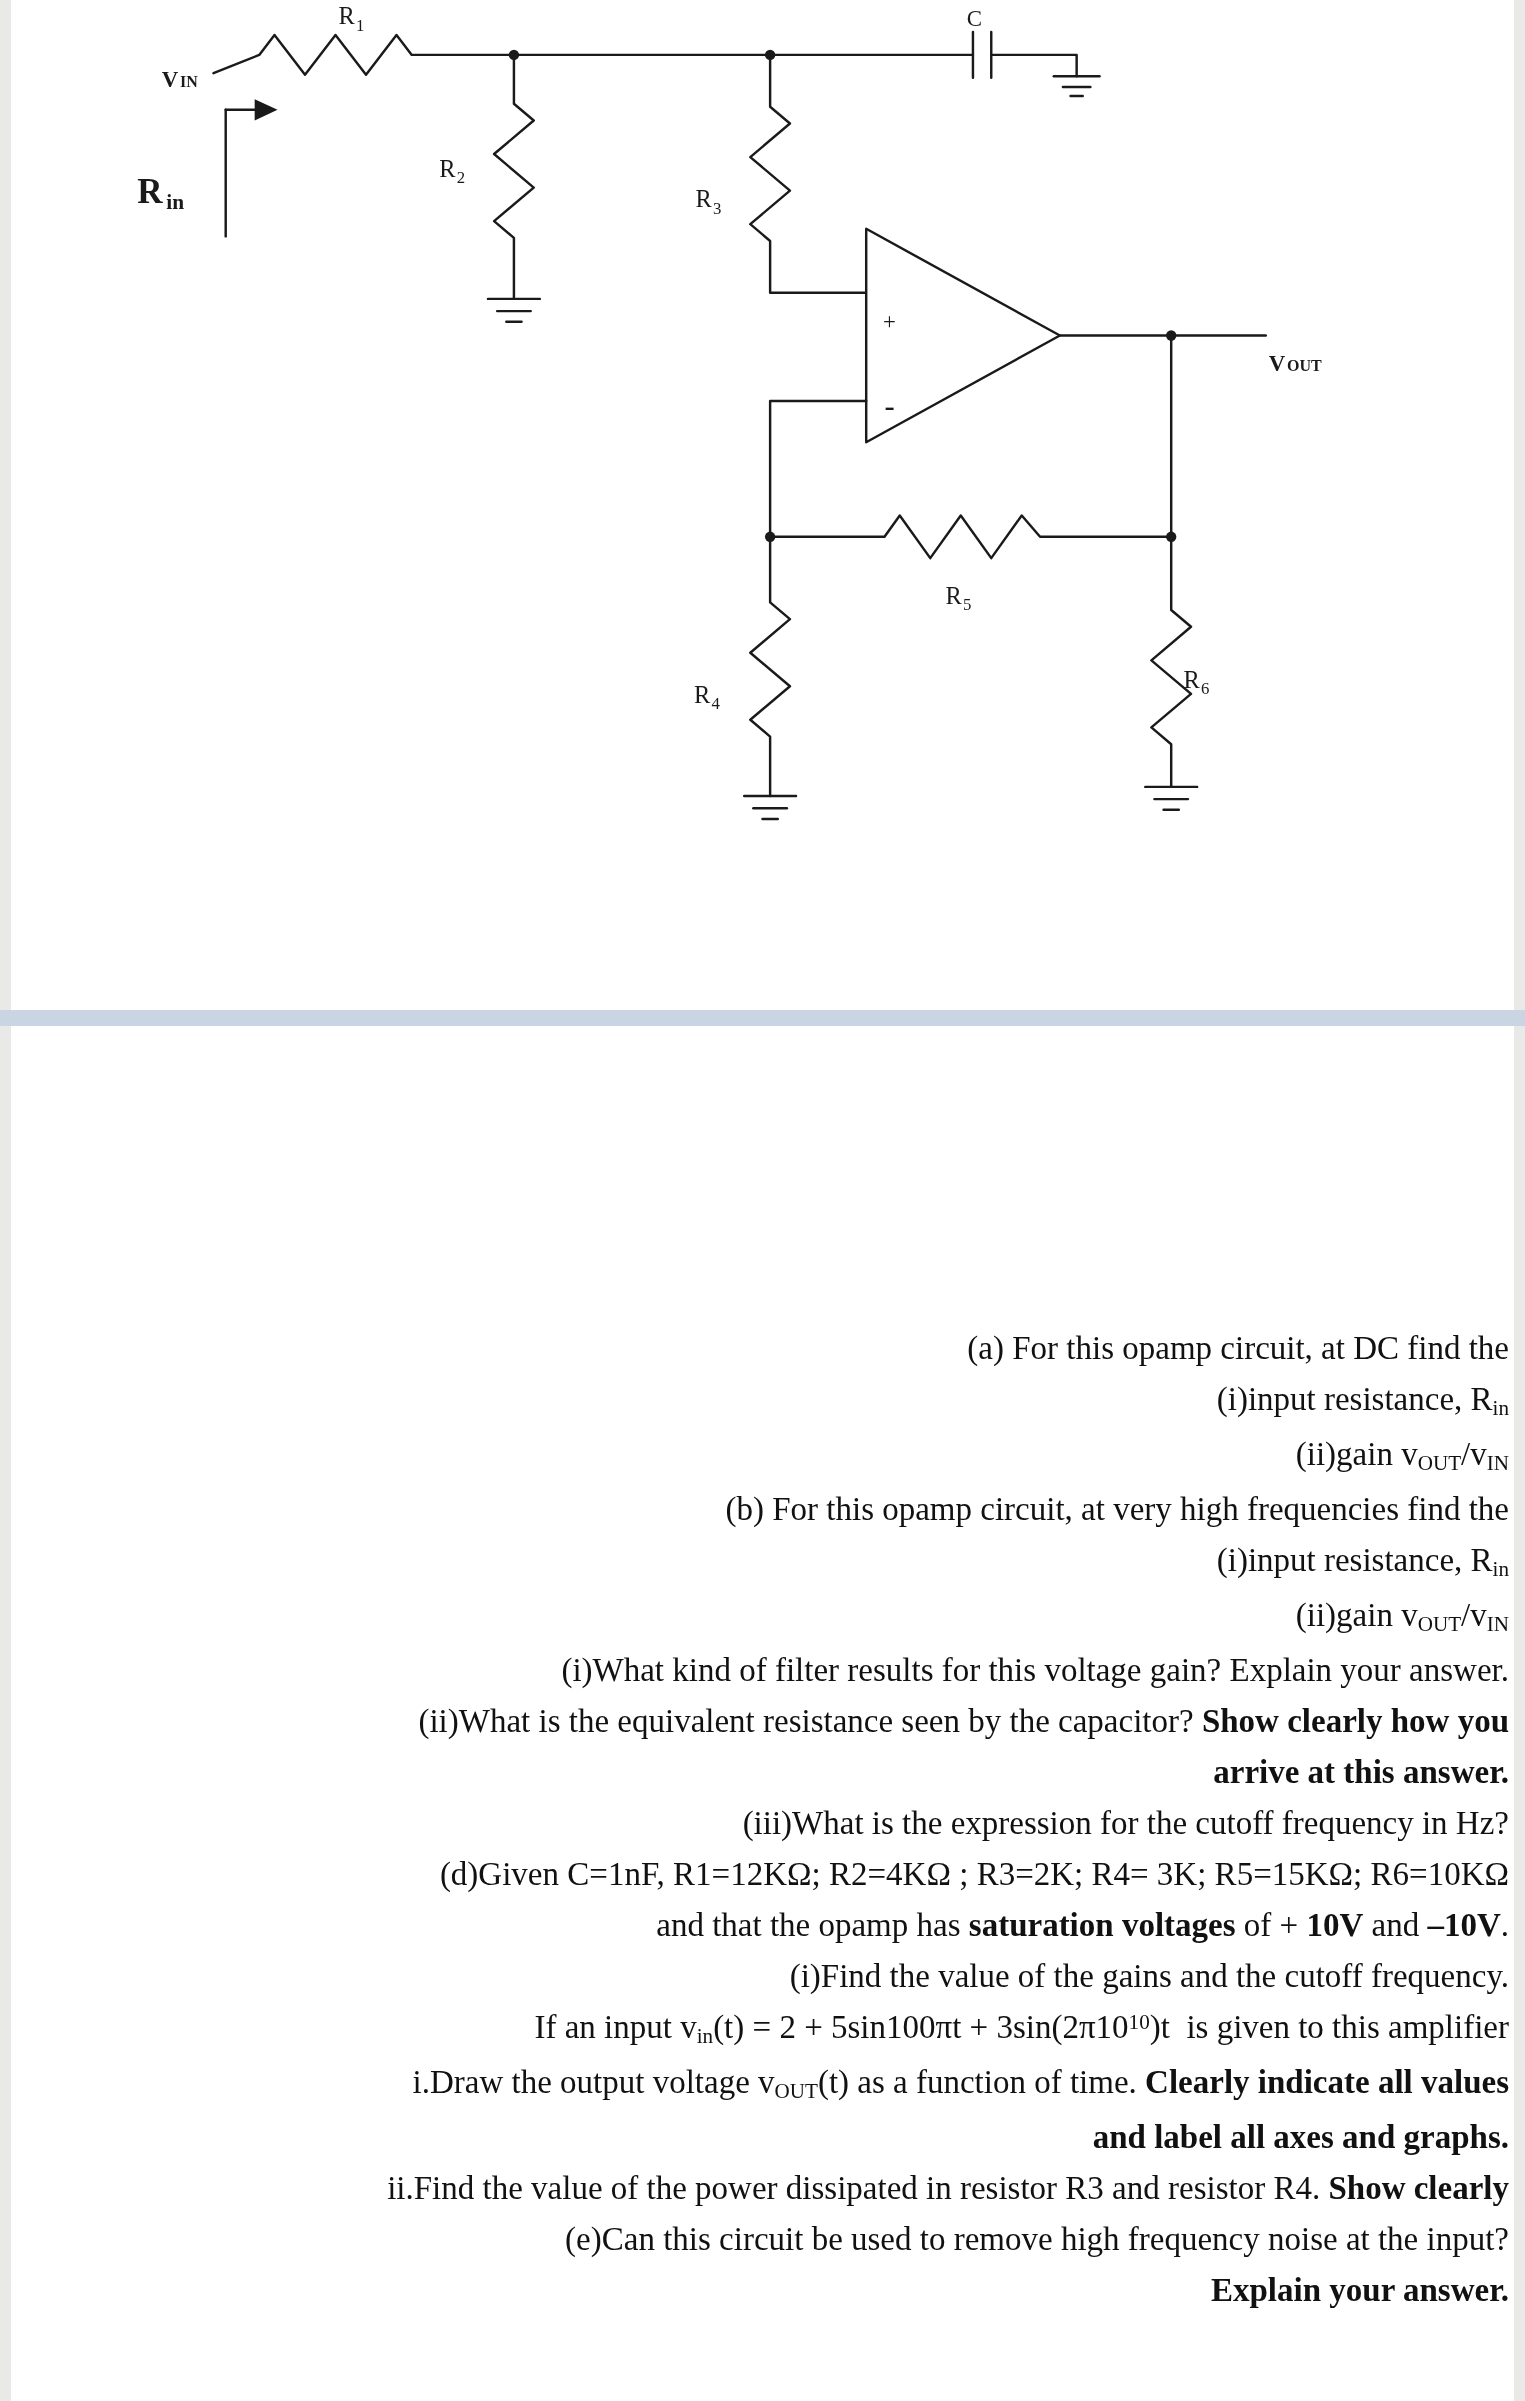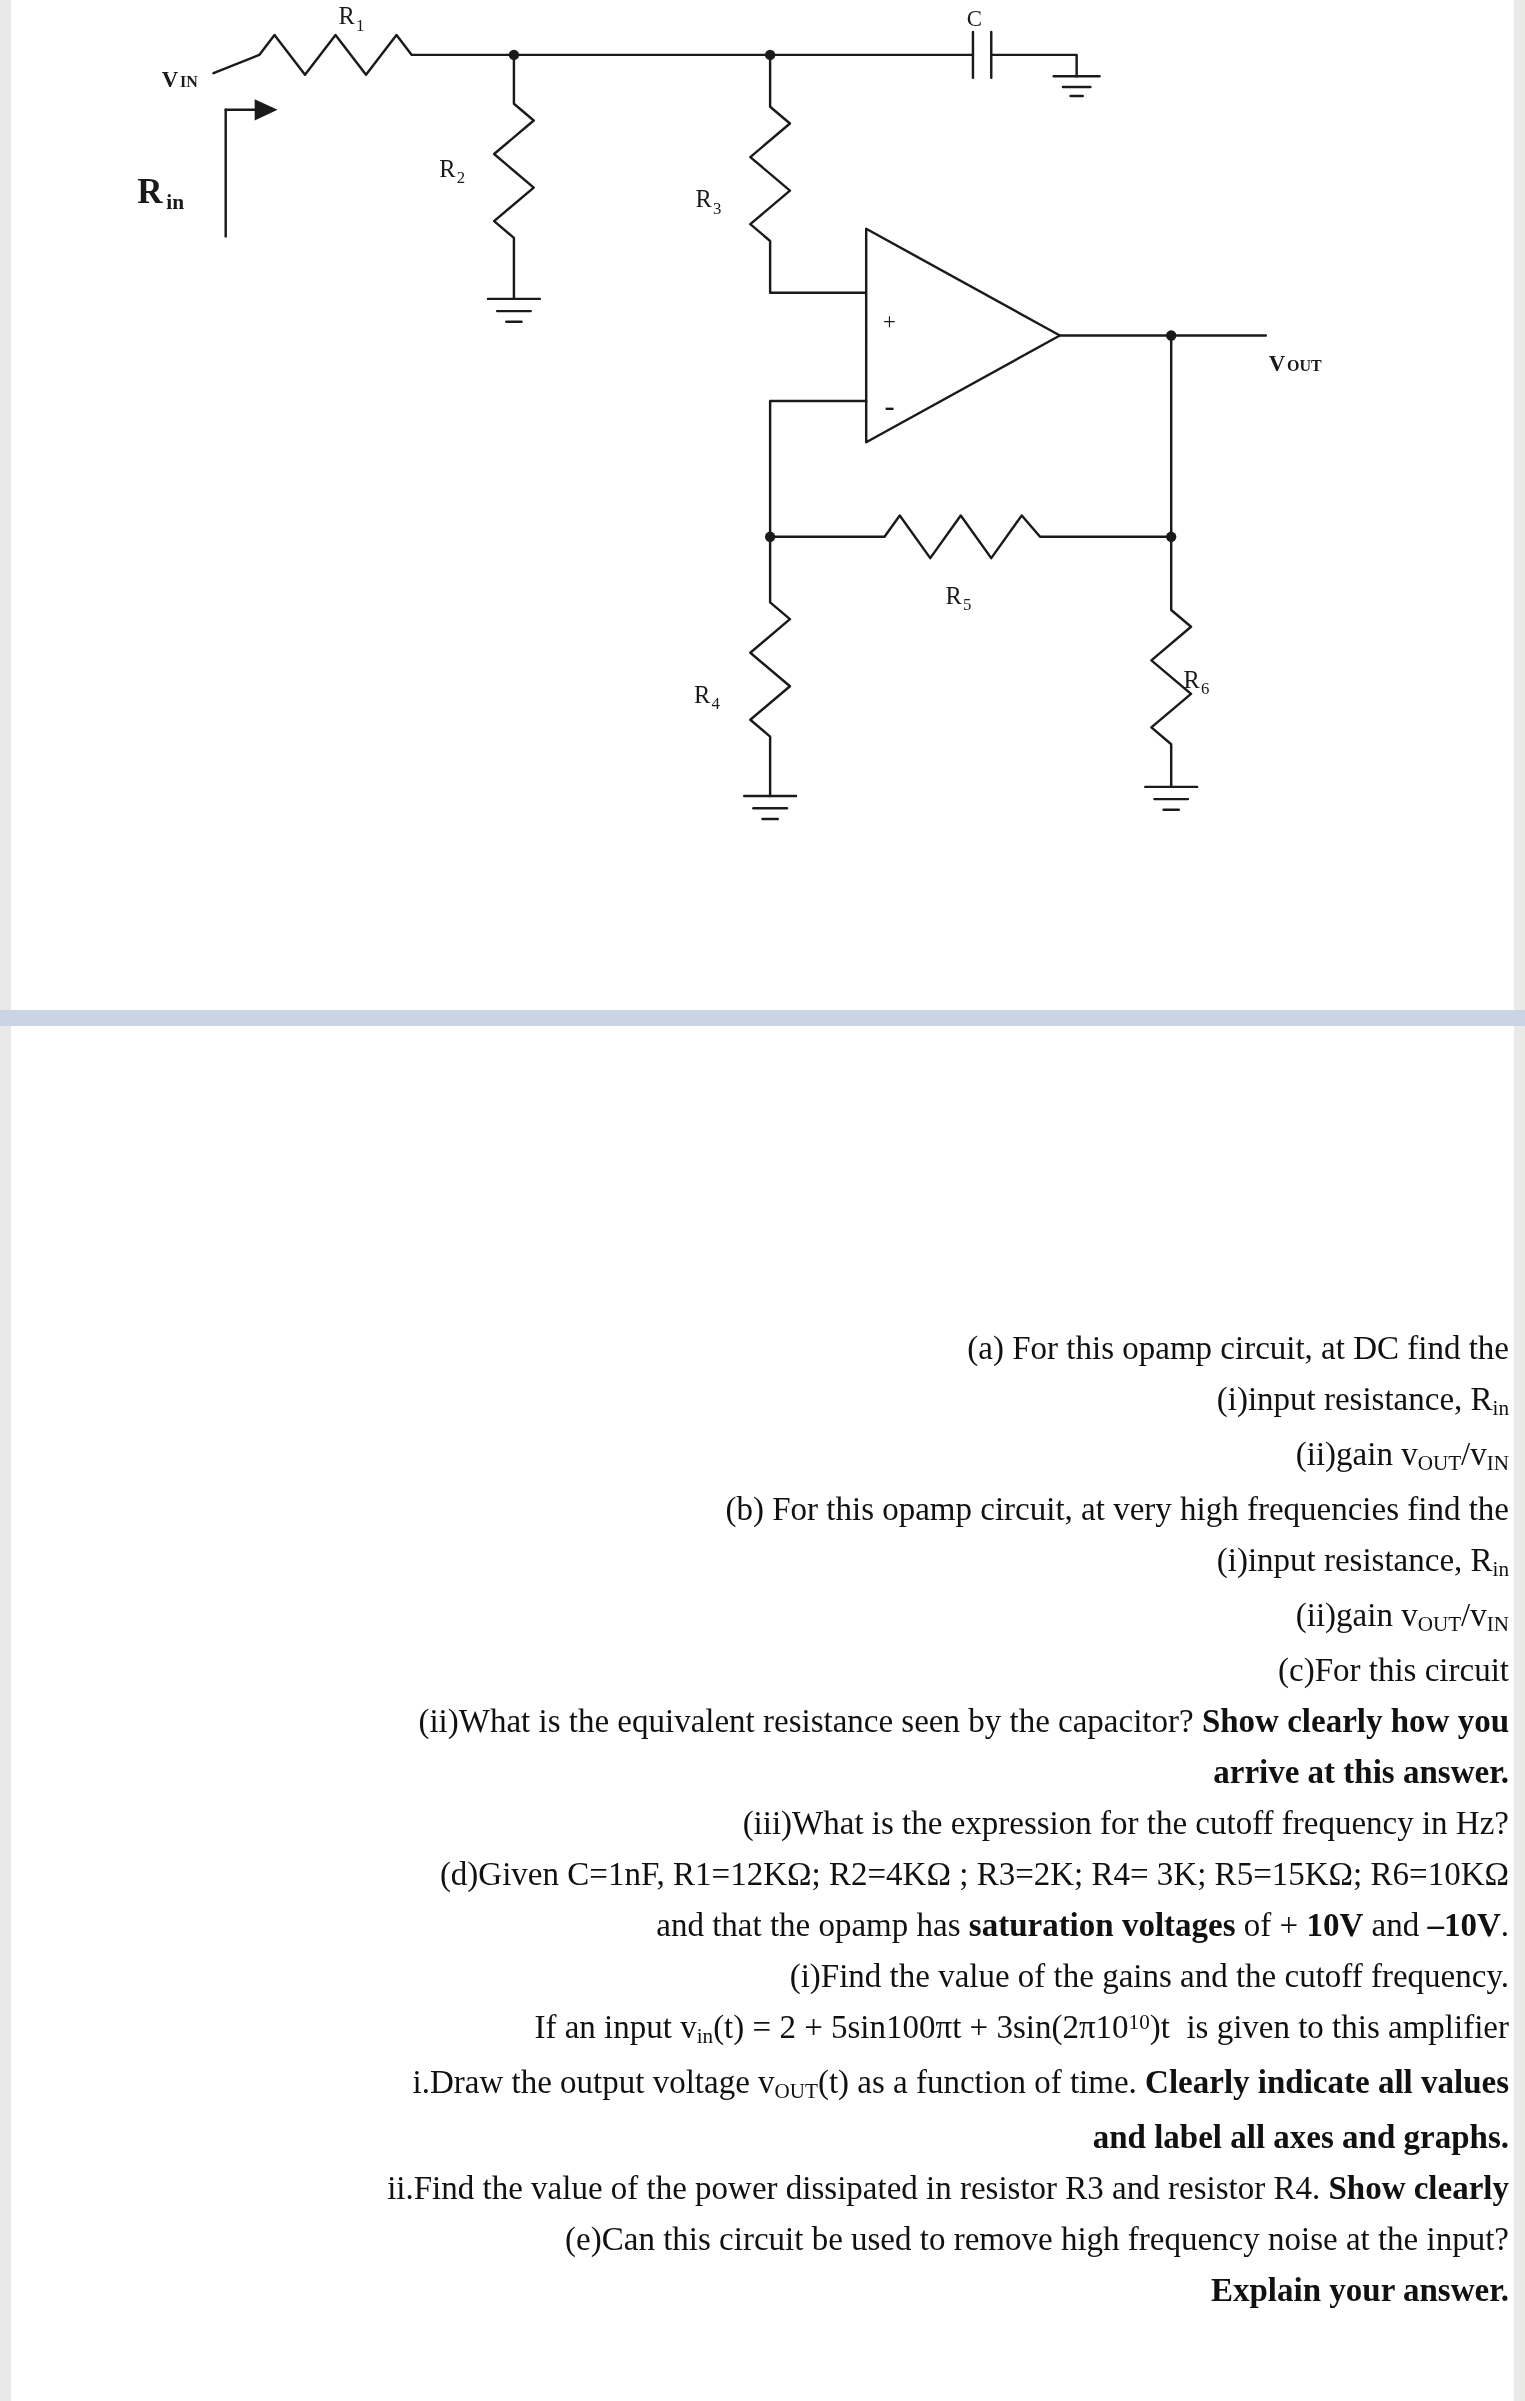--- a/index.html
+++ b/index.html
@@ -119,21 +119,21 @@
 
 <div class="divider"></div>
 
 <div class="questions">
   <div class="qline" style="padding-left:46px"><span>(a) For this opamp circuit, at DC find the</span></div>
   <div class="qline" style="padding-left:114px"><span class="lab" style="width:72px">(i)</span><span>input resistance, R</span><span class="sub">in</span></div>
   <div class="qline" style="padding-left:110px"><span class="lab" style="width:76px">(ii)</span><span>gain v</span><span class="sub">OUT</span><span>/v</span><span class="sub">IN</span></div>
   <div class="qline" style="padding-left:51px"><span>(b) For this opamp circuit, at very high frequencies find the</span></div>
   <div class="qline" style="padding-left:114px"><span class="lab" style="width:72px">(i)</span><span>input resistance, R</span><span class="sub">in</span></div>
   <div class="qline" style="padding-left:110px"><span class="lab" style="width:76px">(ii)</span><span>gain v</span><span class="sub">OUT</span><span>/v</span><span class="sub">IN</span></div>
-  <div class="qline" style="padding-left:46px"><span class="lab" style="width:68px">(c)</span><span>For this circuit</span></div>
+  <div class="qline" style="padding-left:125px"><span class="lab" style="width:88px">(i)</span><span>What kind of filter results for this voltage gain? Explain your answer.</span></div>
   <div class="qline" style=""><span class="lab" style="width:104px">(ii)</span><span>What is the equivalent resistance seen by the capacitor? </span><span class="b">Show clearly how you</span></div>
   <div class="qline" style="padding-left:153px"><span class="b">arrive at this answer.</span></div>
   <div class="qline" style="padding-left:97px"><span class="lab" style="width:100px">(iii)</span><span>What is the expression for the cutoff frequency in Hz?</span></div>
   <div class="qline" style="padding-left:46px"><span class="lab" style="width:92px">(d)</span><span>Given C=1nF, R1=12KΩ; R2=4KΩ ; R3=2K; R4= 3K; R5=15KΩ; R6=10KΩ</span></div>
   <div class="qline" style="padding-left:51px"><span>and that the opamp has </span><span class="b">saturation voltages</span><span> of + </span><span class="b">10V</span><span> and </span><span class="b">–10V</span><span>.</span></div>
   <div class="qline" style="padding-left:125px"><span class="lab" style="width:61px">(i)</span><span>Find the value of the gains and the cutoff frequency.</span></div>
   <div class="qline" style="padding-left:125px"><span>If an input v</span><span class="sub">in</span><span>(t) = 2 + 5sin100πt + 3sin(2π10</span><span class="sup">10</span><span>)t  is given to this amplifier</span></div>
   <div class="qline" style="padding-left:104px"><span class="lab" style="width:95px">i.</span><span>Draw the output voltage v</span><span class="sub">OUT</span><span>(t) as a function of time. </span><span class="b">Clearly indicate all values</span></div>
   <div class="qline" style="padding-left:198px"><span class="b">and label all axes and graphs.</span></div>
   <div class="qline" style="padding-left:79px"><span class="lab" style="width:96px">ii.</span><span>Find the value of the power dissipated in resistor R3 and resistor R4. </span><span class="b">Show clearly</span></div>

